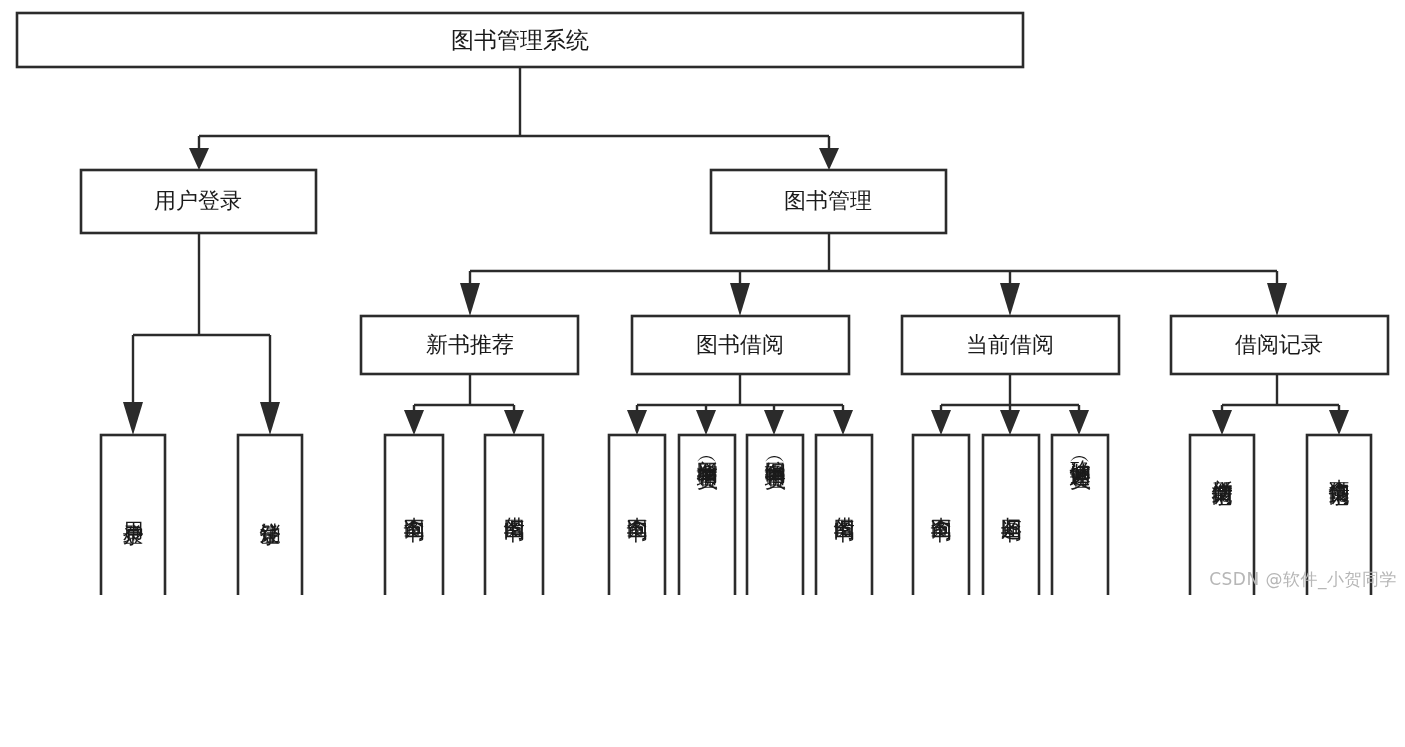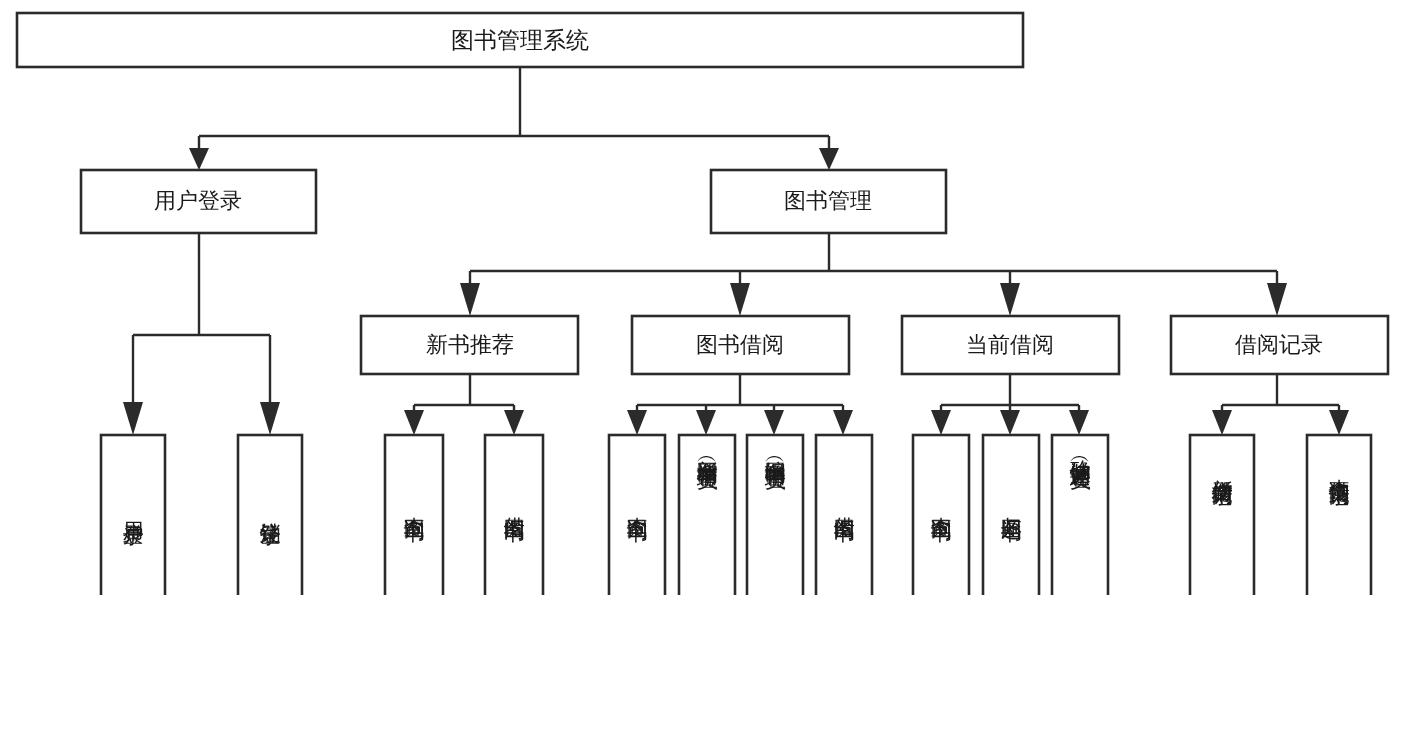--- a/index.html
+++ b/index.html
@@ -235,14 +235,15 @@
     <span class="vlabel">确认归还（管理员）</span>
   </div>
 
   <div class="vlabel-wrap" style="left:1190px; top:462px; width:64px; height:273px;">
     <span class="vlabel">新增借阅记录</span>
   </div>
   <div class="vlabel-wrap" style="left:1307px; top:462px; width:64px; height:273px;">
     <span class="vlabel">查询借阅记录</span>
   </div>
 
+  <div class="watermark">CSDN @软件_小贺同学</div>
 
 </div>
 
 </body></html>

